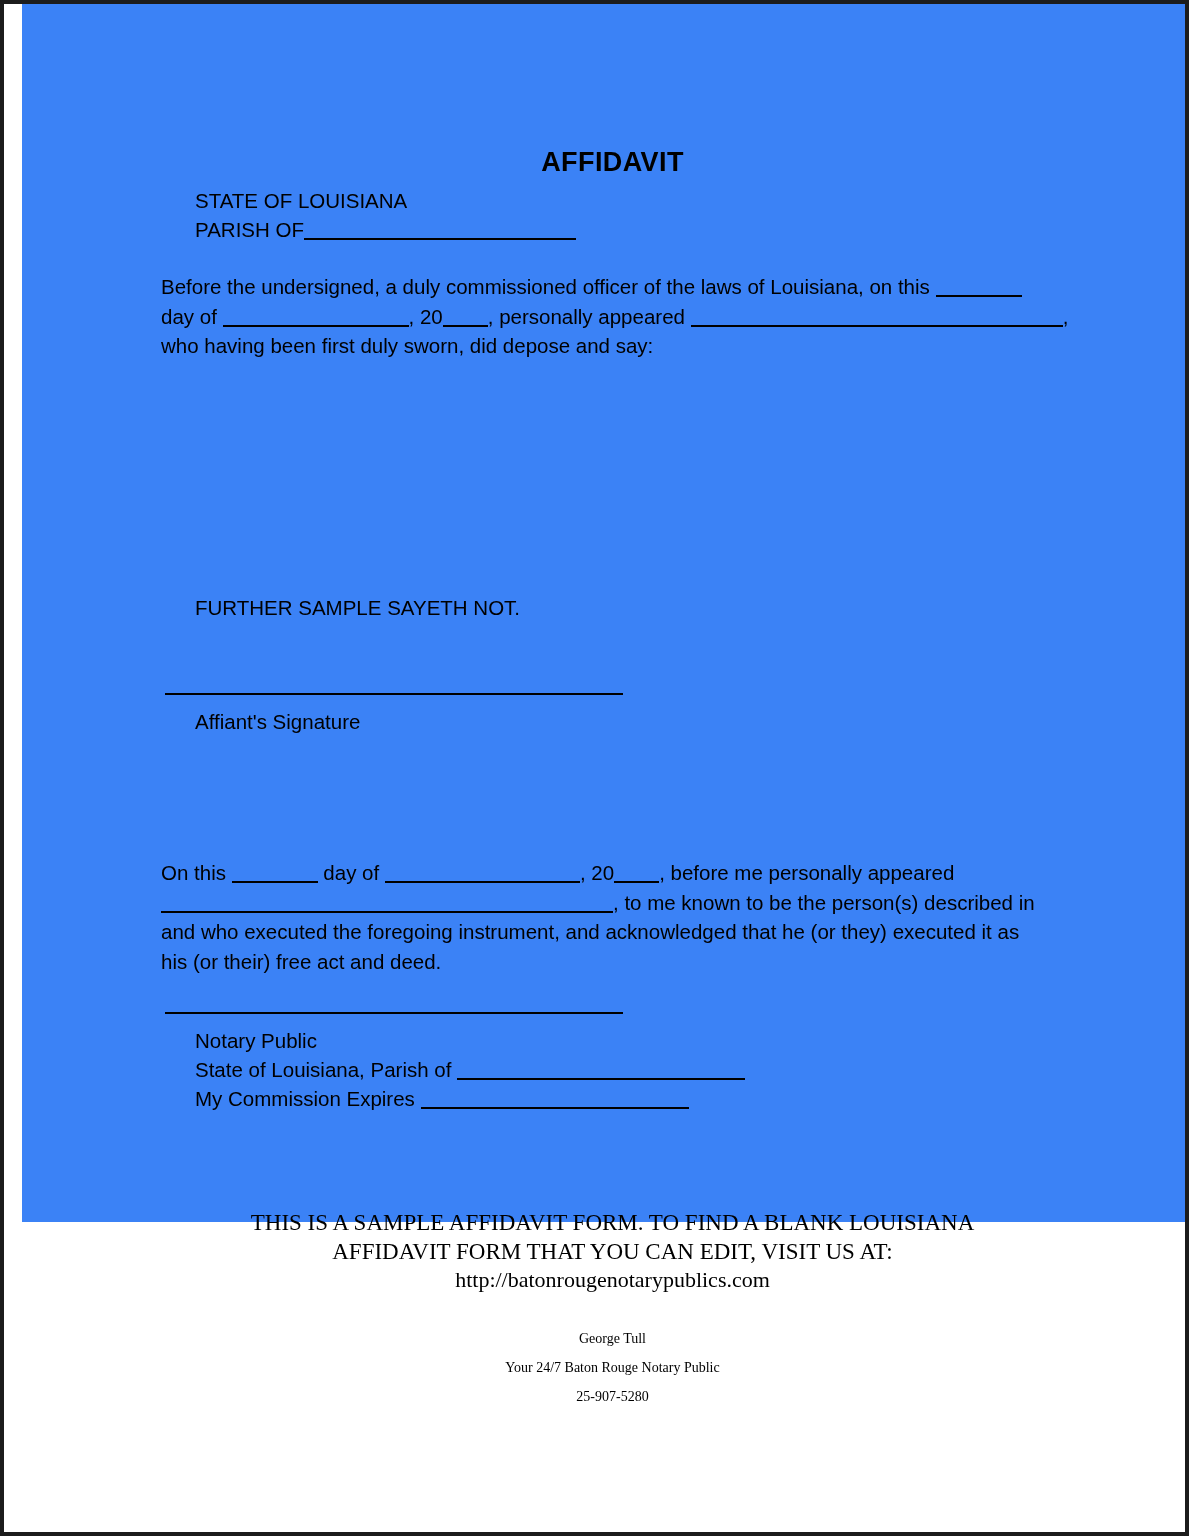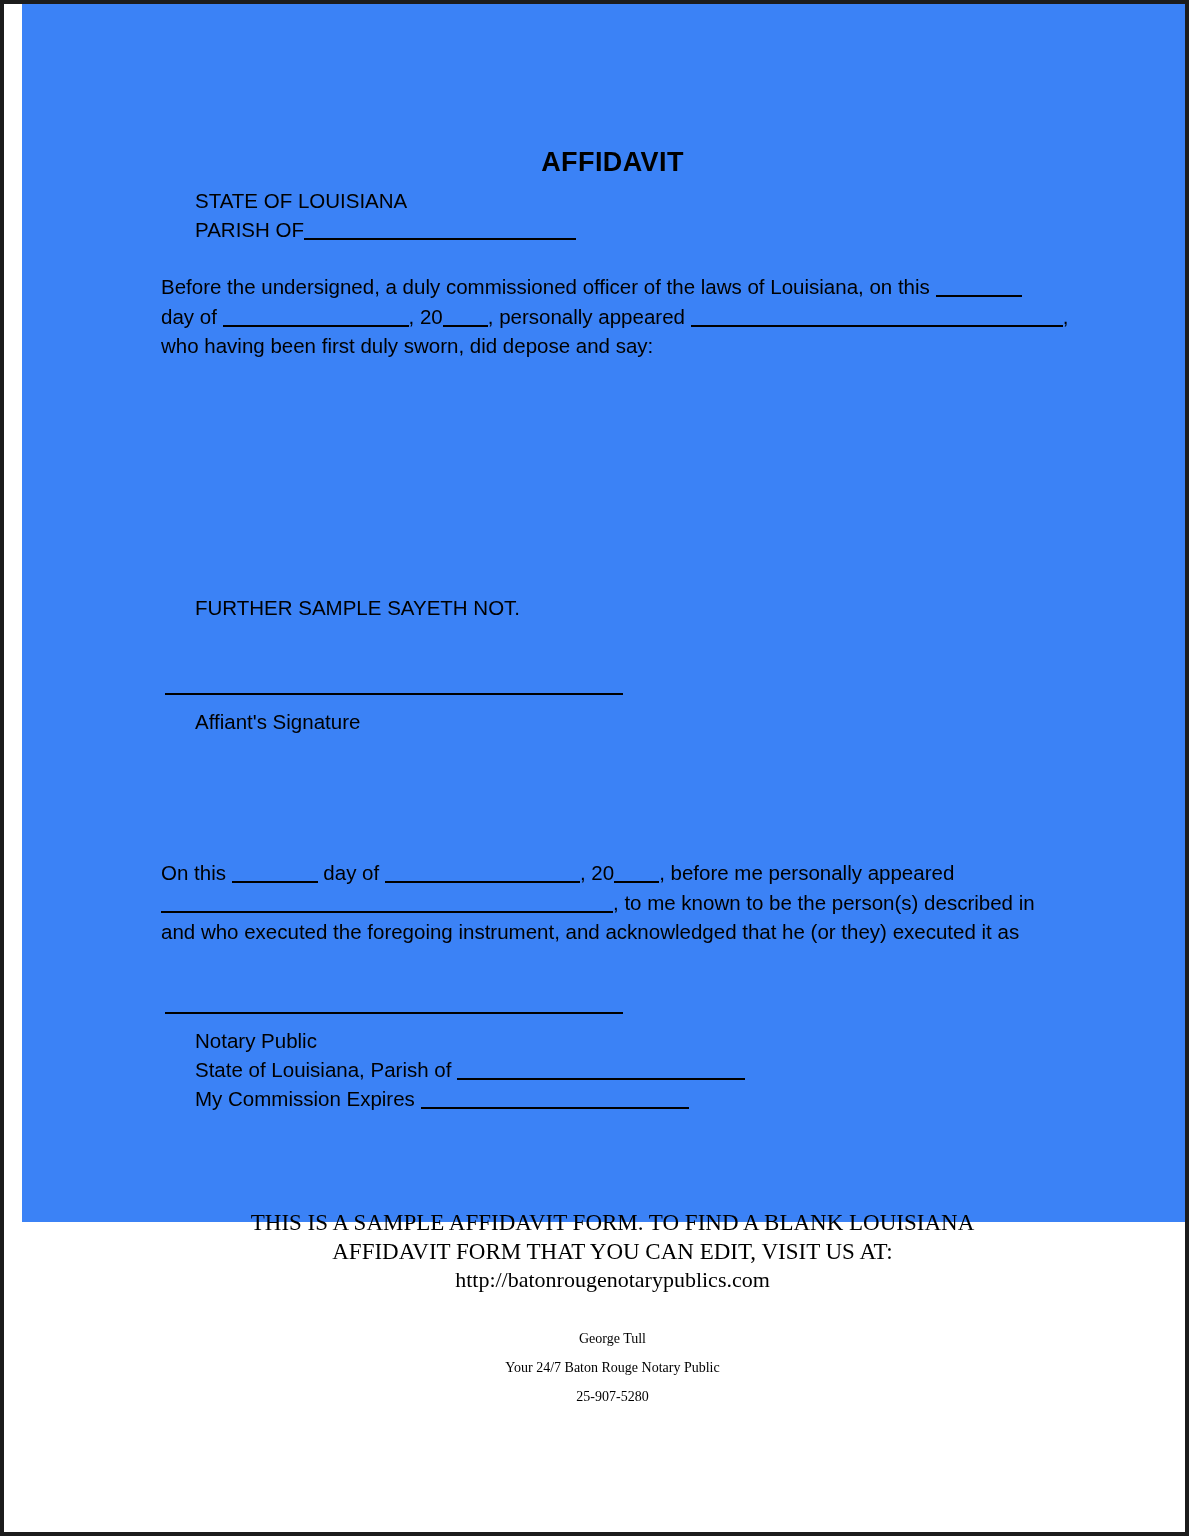--- a/index.html
+++ b/index.html
@@ -139,20 +139,21 @@
 
     <div class="para" style="top:818px;margin-top:36px;">
       <span class="ln"><span>On this</span>
         <span class="fill w-onthis2"></span>
         <span>day of</span>
         <span class="fill w-dayof2"></span><span>, 20</span><span class="fill w-year2"></span><span>,  before me personally appeared</span></span>
 
       <span class="ln"><span class="fill w-longname"></span><span>, to me known to be the person(s) described in</span></span>
 
       <span class="ln">and who executed the foregoing instrument, and acknowledged that he (or they) executed it as</span>
+      <span class="ln">his (or their) free act and deed.</span>
     </div>
 
     <div class="rule" style="left:143px; top:1008px; width:458px;"></div>
 
     <div class="blk" style="top:1022px;">Notary Public</div>
 
     <div class="blk" style="top:1080px;">
       <span>My Commission Expires</span>
       <span class="fill w-expires"></span>
     </div>

